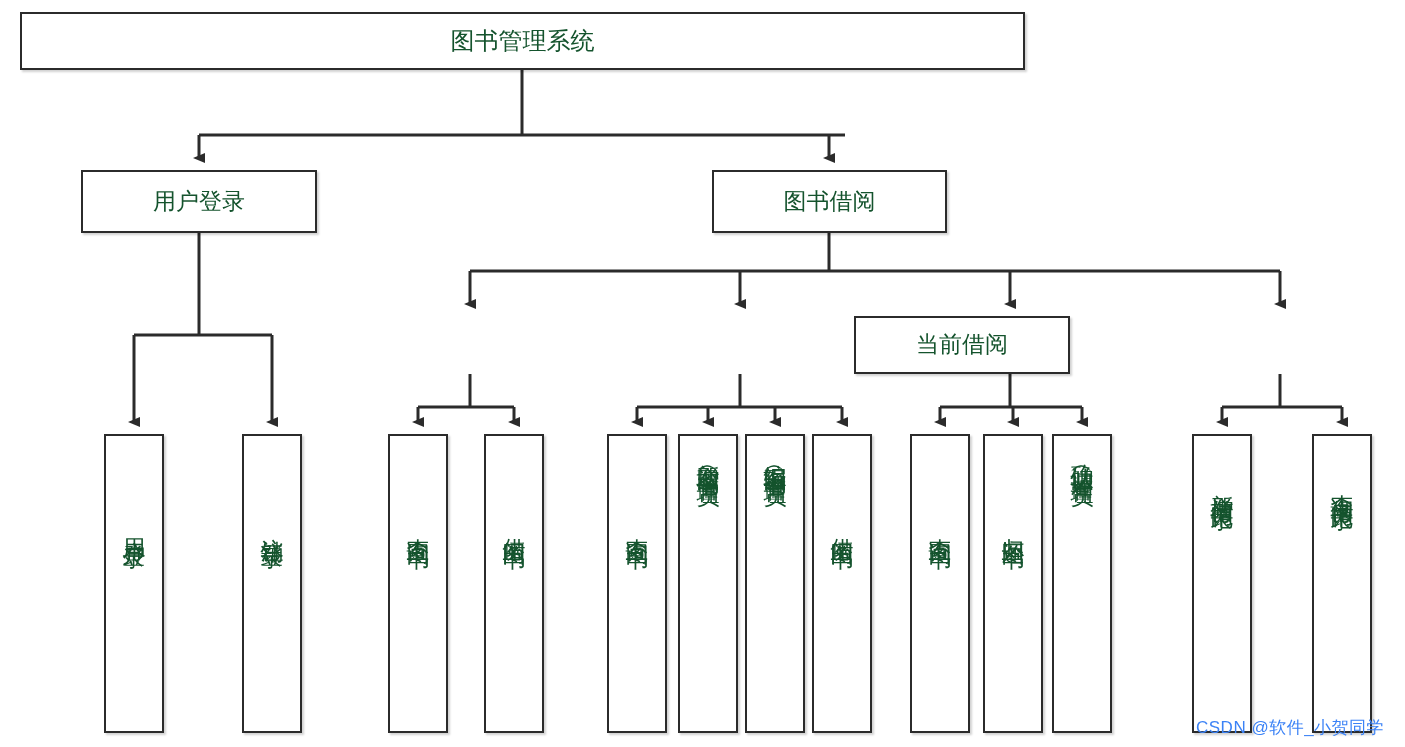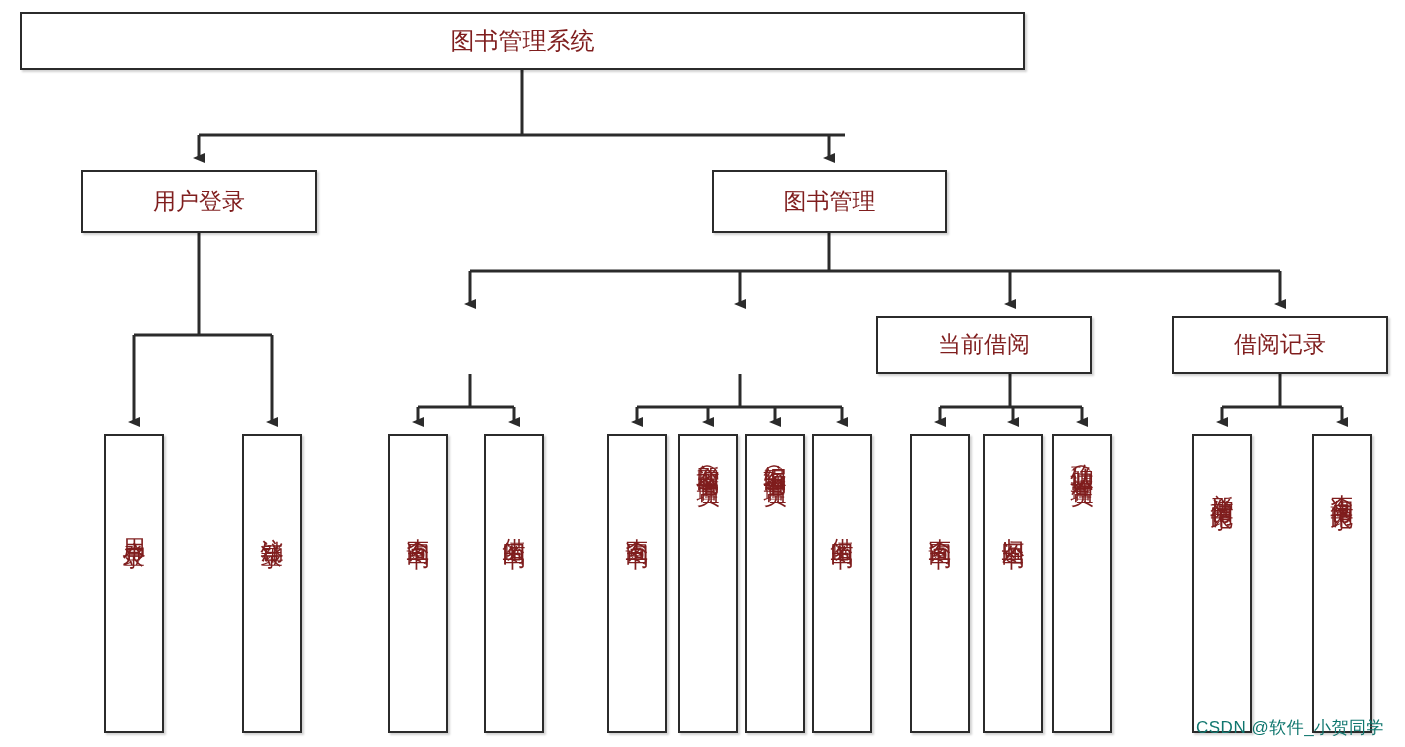--- a/index.html
+++ b/index.html
@@ -29,21 +29,21 @@
     position: absolute;
     box-sizing: border-box;
     border: 2px solid #2b2b2b;
     background: #ffffff;
     display: flex;
     align-items: center;
     justify-content: center;
     box-shadow: 2px 2px 2px rgba(0,0,0,0.18);
   }
   .node .label {
-    color: #7f1d1d;
+    color: #14532d;
     text-align: center;
     line-height: 1.18;
     white-space: nowrap;
   }
   .node.horizontal .label {
     font-size: 23px;
   }
   .node.root .label {
     font-size: 24px;
   }
@@ -54,21 +54,21 @@
   }
   .node.vertical .label {
     writing-mode: vertical-rl;
     text-orientation: upright;
     font-size: 23px;
     letter-spacing: 3px;
     line-height: 1;
   }
   .watermark {
     position: absolute;
-    color: #0f766e;
+    color: #3b82f6;
     font-size: 17px;
     white-space: nowrap;
     letter-spacing: 0.5px;
   }
 </style>
 </head>
 <body>
 
 <div id="diagram-root">
 
@@ -123,28 +123,25 @@
   </svg>
 
   <div class="node root horizontal" style="left:20px; top:12px; width:1005px; height:58px;">
     <span class="label">图书管理系统</span>
   </div>
 
   <div class="node horizontal" style="left:81px; top:170px; width:236px; height:63px;">
     <span class="label">用户登录</span>
   </div>
   <div class="node horizontal" style="left:712px; top:170px; width:235px; height:63px;">
-    <span class="label">图书管理</span>
+    <span class="label">图书借阅</span>
   </div>
 
-  <div class="node horizontal" style="left:876px; top:316px; width:216px; height:58px;">
+  <div class="node horizontal" style="left:854px; top:316px; width:216px; height:58px;">
     <span class="label">当前借阅</span>
-  </div>
-  <div class="node horizontal" style="left:1172px; top:316px; width:216px; height:58px;">
-    <span class="label">借阅记录</span>
   </div>
 
   <div class="node vertical" style="left:104px; top:434px; width:60px; height:299px; padding-top:84px;">
     <span class="label">用户登录</span>
   </div>
   <div class="node vertical" style="left:242px; top:434px; width:60px; height:299px; padding-top:84px;">
     <span class="label">注销登录</span>
   </div>
   <div class="node vertical" style="left:388px; top:434px; width:60px; height:299px; padding-top:84px;">
     <span class="label">查询图书</span>

